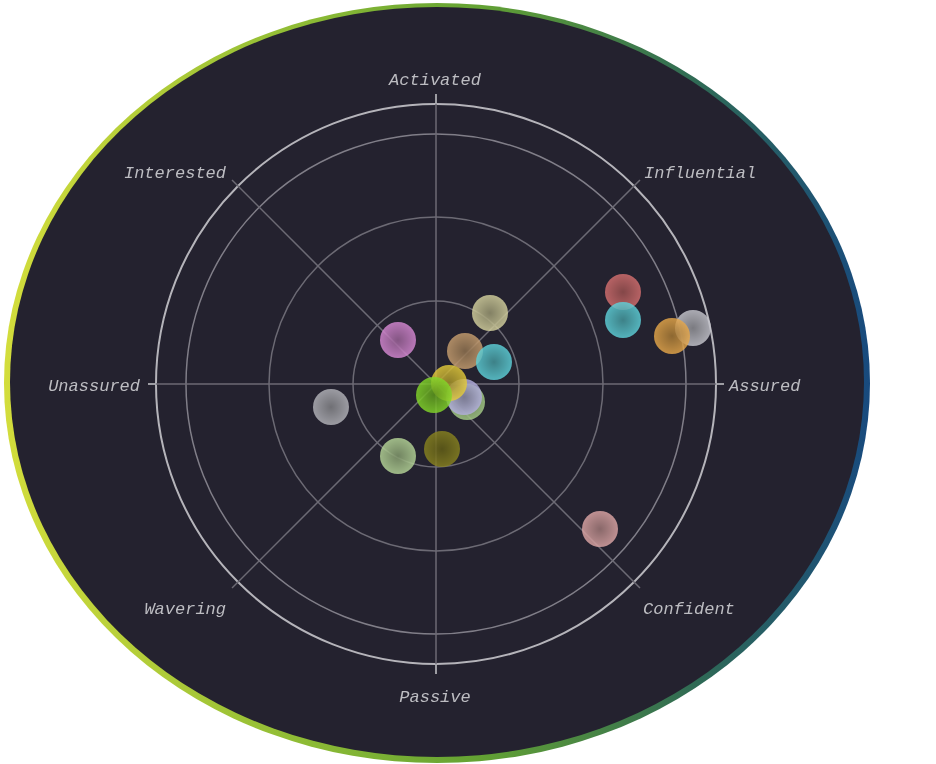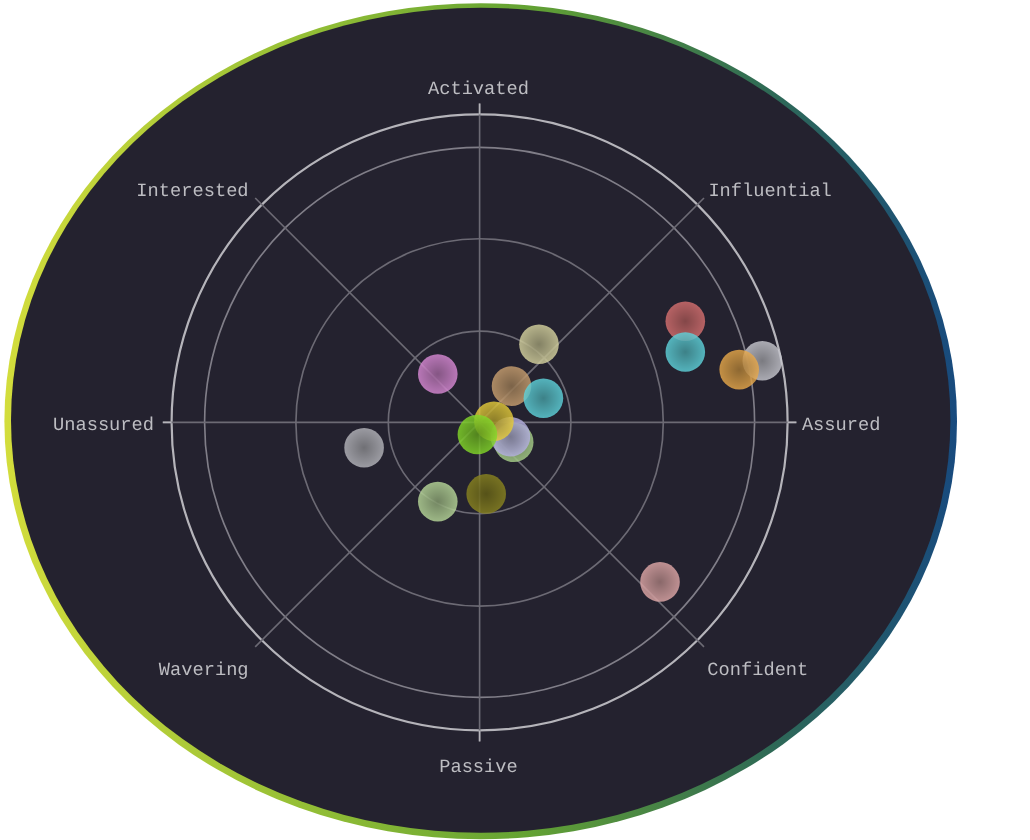--- a/index.html
+++ b/index.html
@@ -1,17 +1,17 @@
 <!DOCTYPE html>
 <html><head>
 <meta charset="utf-8">
 <style>
   html, body { margin:0; padding:0; background:#ffffff; }
   body { width:936px; height:764px; position:relative; overflow:hidden; font-family:"Liberation Mono", "DejaVu Sans Mono", monospace; }
-  #stage { position:absolute; left:0; top:0; width:820px; height:764px; }
+  #stage { position:absolute; left:0; top:0; width:820px; height:764px;font-style:italic; }
   svg text { font-family:"Liberation Mono", "DejaVu Sans Mono", monospace; }
 </style>
 </head>
 <body>
 
 <div id="stage">
   <svg width="936" height="764" viewBox="0 0 936 764">
     <defs>
       <linearGradient id="rimGrad" x1="0" y1="0" x2="1" y2="0">
         <stop offset="0" stop-color="#d3dd3c"></stop>

